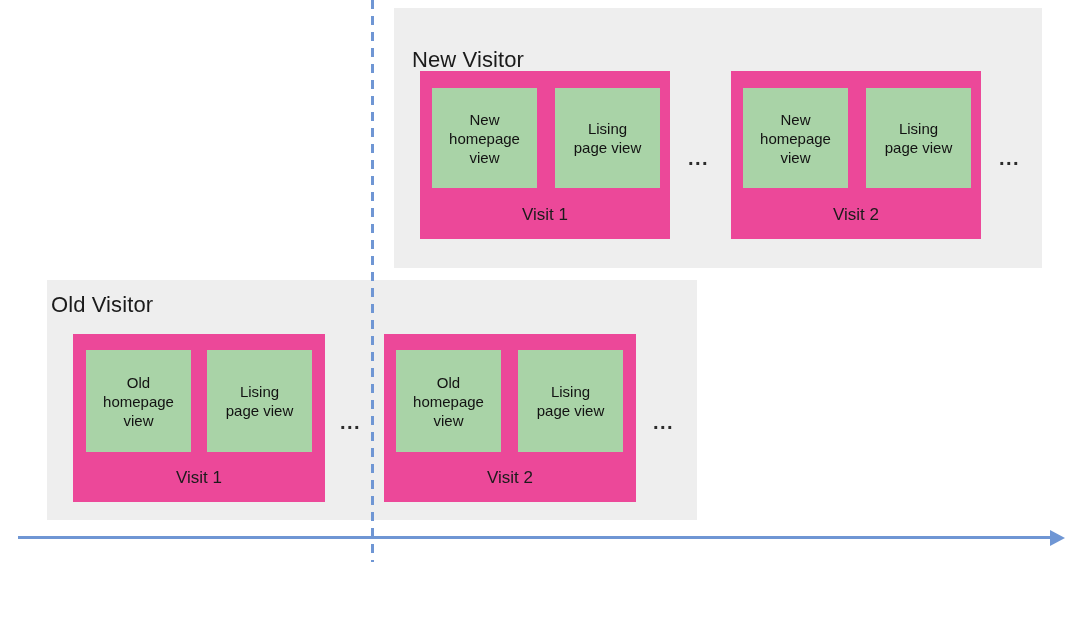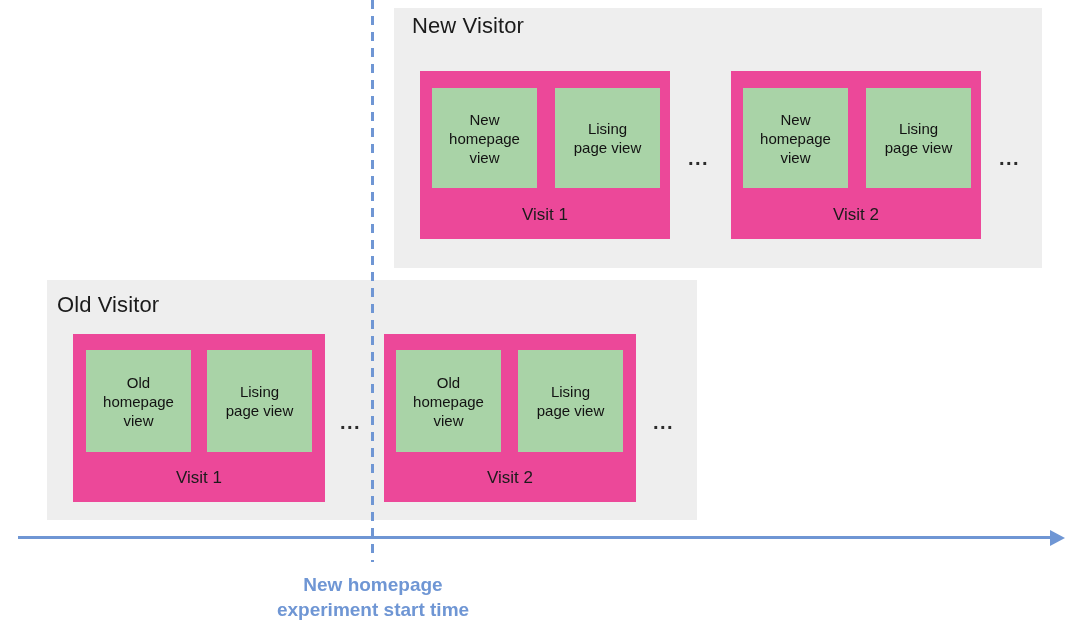--- a/index.html
+++ b/index.html
@@ -115,21 +115,21 @@
     white-space: pre-line;
   }
 </style>
 </head>
 <body>
 
 <div id="canvas">
 
   <div class="cohort-panel" style="left:394px; top:8px; width:648px; height:260px;">
   </div>
-  <div class="cohort-title" style="left:412px; top:13px;">New Visitor</div>
+  <div class="cohort-title" style="left:412px; top:47px;">New Visitor</div>
 
   <div class="visit-box" style="left:420px; top:71px; width:250px; height:168px;">
     <div class="visit-label" style="top:134px;">Visit 1</div>
   </div>
   <div class="event-box" style="left:432px; top:88px; width:105px; height:100px;">
     <span class="event-text">New
 homepage
 view</span>
   </div>
   <div class="event-box" style="left:555px; top:88px; width:105px; height:100px;">
@@ -149,21 +149,21 @@
   </div>
   <div class="event-box" style="left:866px; top:88px; width:105px; height:100px;">
     <span class="event-text">Lising
 page view</span>
   </div>
 
   <div class="ellipsis" style="left:999px; top:148px;">...</div>
 
   <div class="cohort-panel" style="left:47px; top:280px; width:650px; height:240px;">
   </div>
-  <div class="cohort-title" style="left:57px; top:292px;">Old Visitor</div>
+  <div class="cohort-title" style="left:51px; top:292px;">Old Visitor</div>
 
   <div class="visit-box" style="left:73px; top:334px; width:252px; height:168px;">
     <div class="visit-label" style="top:134px;">Visit 1</div>
   </div>
   <div class="event-box" style="left:86px; top:350px; width:105px; height:102px;">
     <span class="event-text">Old
 homepage
 view</span>
   </div>
   <div class="event-box" style="left:207px; top:350px; width:105px; height:102px;">
@@ -185,16 +185,14 @@
     <span class="event-text">Lising
 page view</span>
   </div>
 
   <div class="ellipsis" style="left:653px; top:412px;">...</div>
 
   <div class="axis-line" style="left:18px; top:536px; width:1035px;"></div>
   <div class="axis-head" style="left:1050px; top:530px;"></div>
 
   <div class="marker-line" style="left:371px; top:0px; height:562px;"></div>
-  <div class="marker-caption" style="left:223px; top:572px; width:300px;">New homepage
-experiment start time</div>
 
 </div>
 
 </body></html>

